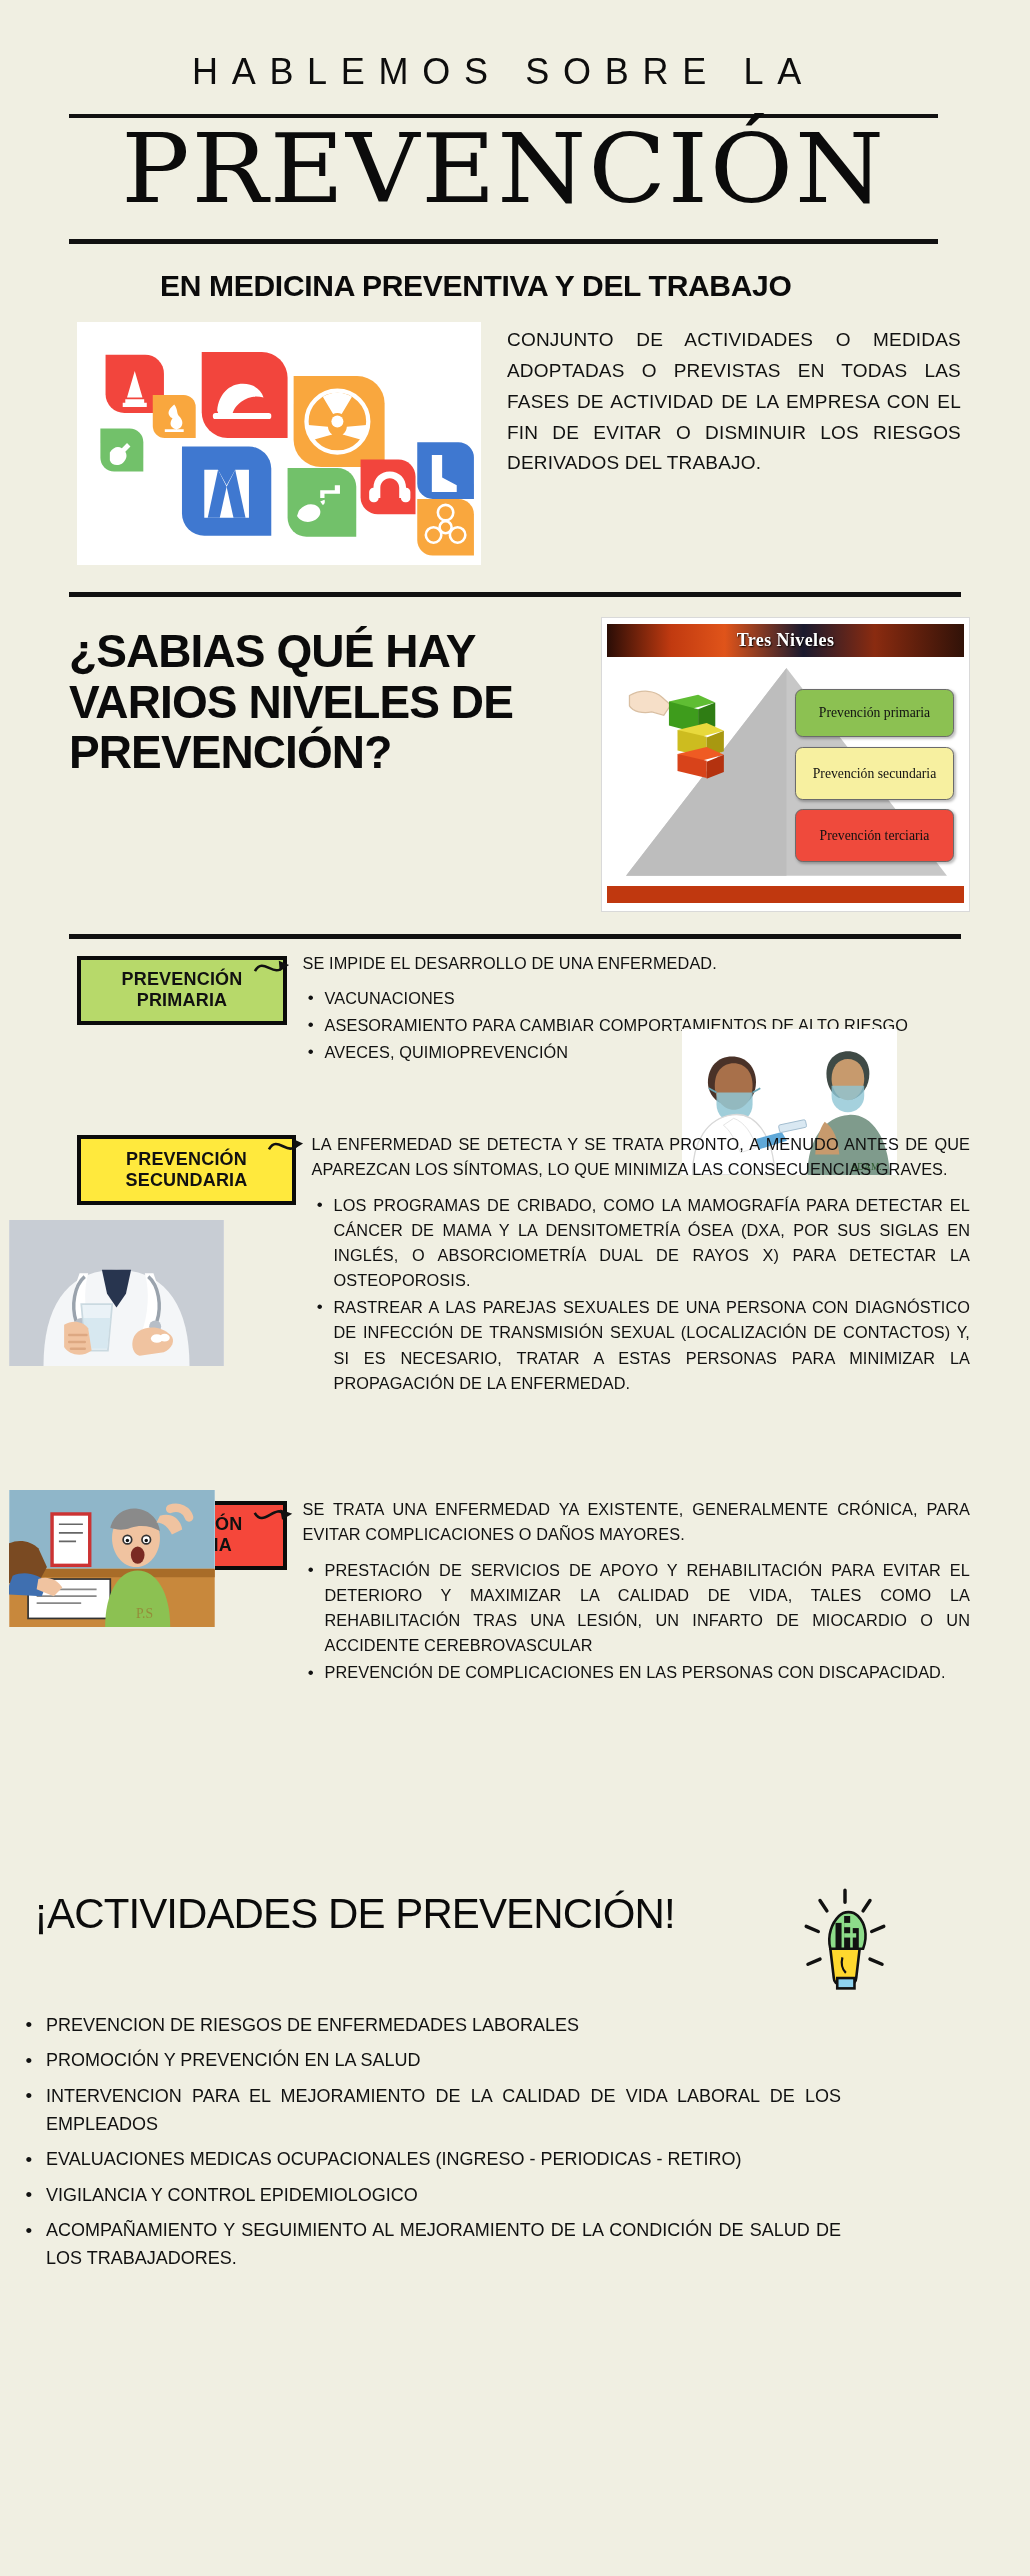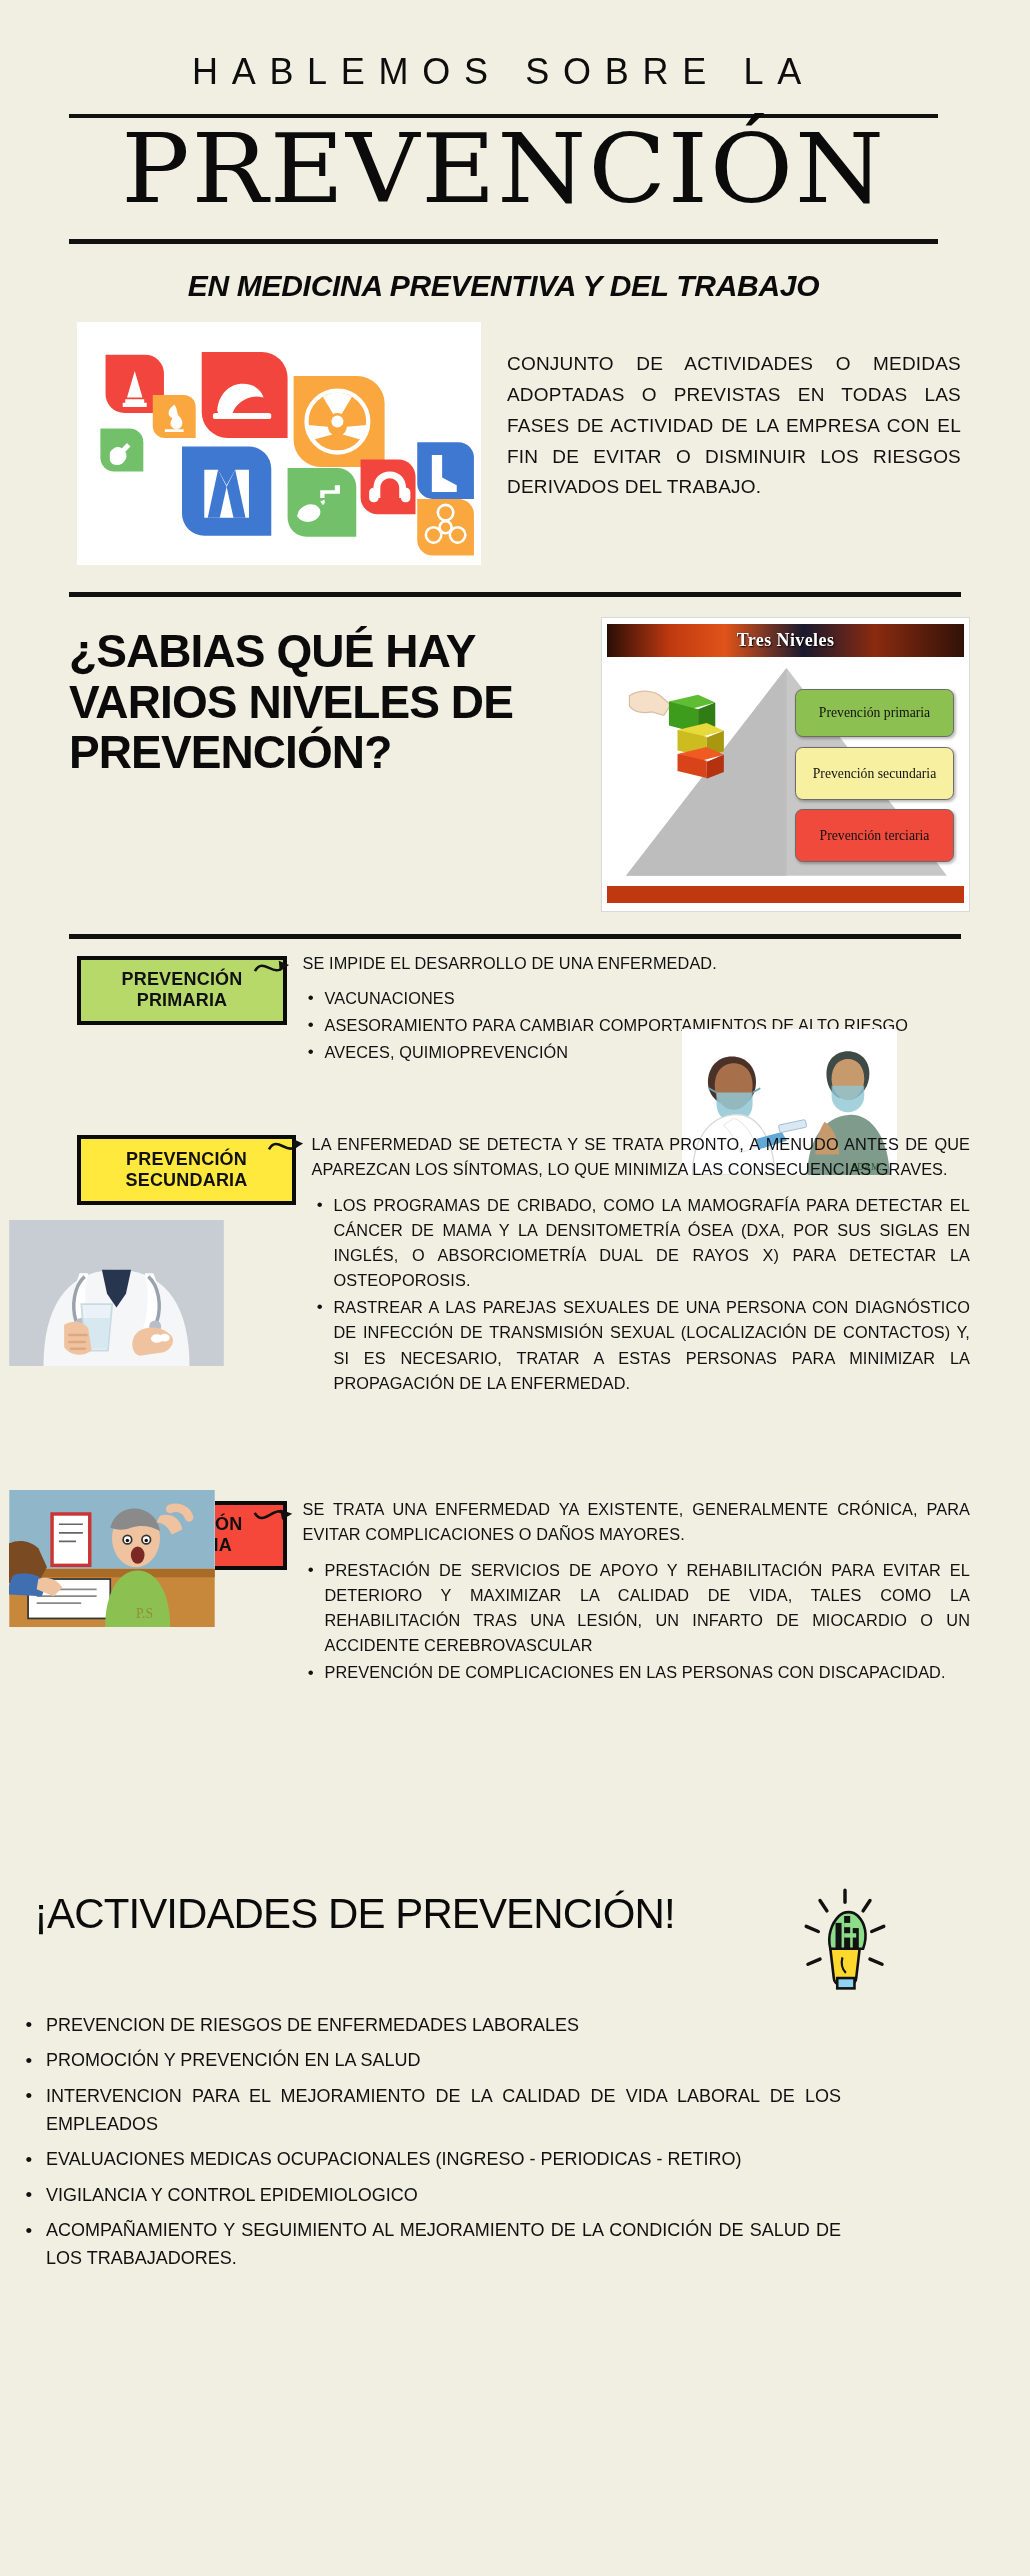--- a/index.html
+++ b/index.html
@@ -23,38 +23,36 @@
   .kicker-rule { margin: 22px 0 3.4px 0; }
   .maintitle {
     font-family: "DejaVu Serif", serif;
     font-size: 96px; font-weight: 400; letter-spacing: 1.7px;
     text-align: center; color: #0b0b0b; line-height: 1.0;
     white-space: nowrap; transform: scaleX(1.06); transform-origin: center;
   }
   .title-rule { margin: 22px 0 0 0; }
 
   .subtitle {
-    text-align: center; font-size: 30px; font-weight: 700;
+    font-size: 30px; font-weight: 700;
     letter-spacing: -0.3px; color: #0b0b0b; line-height: 1.18;
     margin: 24px auto 0 auto; max-width: 687px;
     font-family: "Liberation Sans", sans-serif;
-    font-style: italic;
   }
 
   
   .intro-row { display: flex; gap: 26px; padding: 19px 69px 0 77px; align-items: flex-start; }
   .intro-img {
     width: 404px; height: 243px; background: #ffffff; position: relative; flex: none;
     overflow: hidden;
   }
   .intro-text {
     flex: 1; font-size: 19px; line-height: 1.62; color: #111;
     text-align: justify; text-justify: inter-word; letter-spacing: 0.2px;
     padding-top: 3.4px;
-    margin-top: 24px;
   }
 
   .sec-rule-wrap { padding: 27.5px 69px 0 69px; }
 
   
   .niveles-row { display: flex; padding: 20.6px 60px 0 69px; gap: 19px; align-items: flex-start; }
   .niveles-head {
     font-size: 46px; font-weight: 800; line-height: 1.1; letter-spacing: -0.9px;
     color: #0b0b0b; flex: 1; padding-top: 8.6px;
   }

